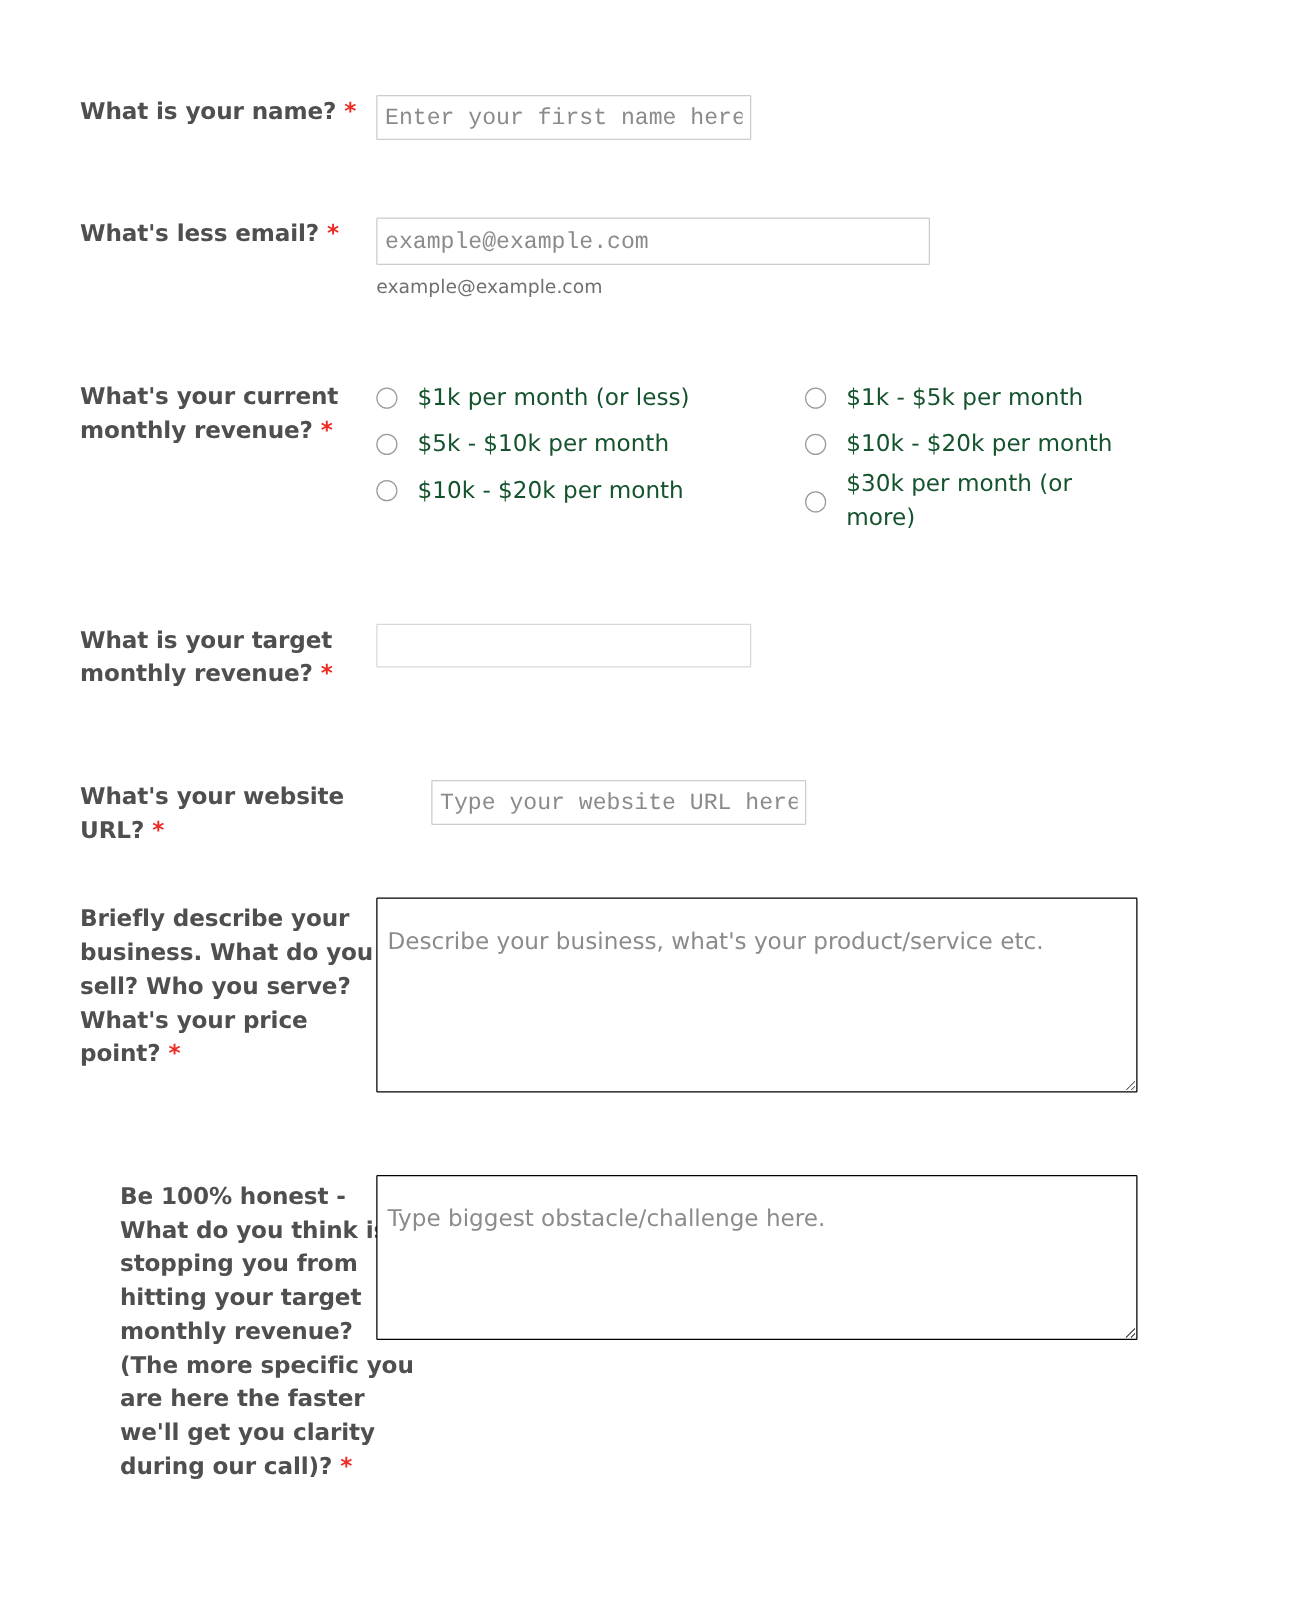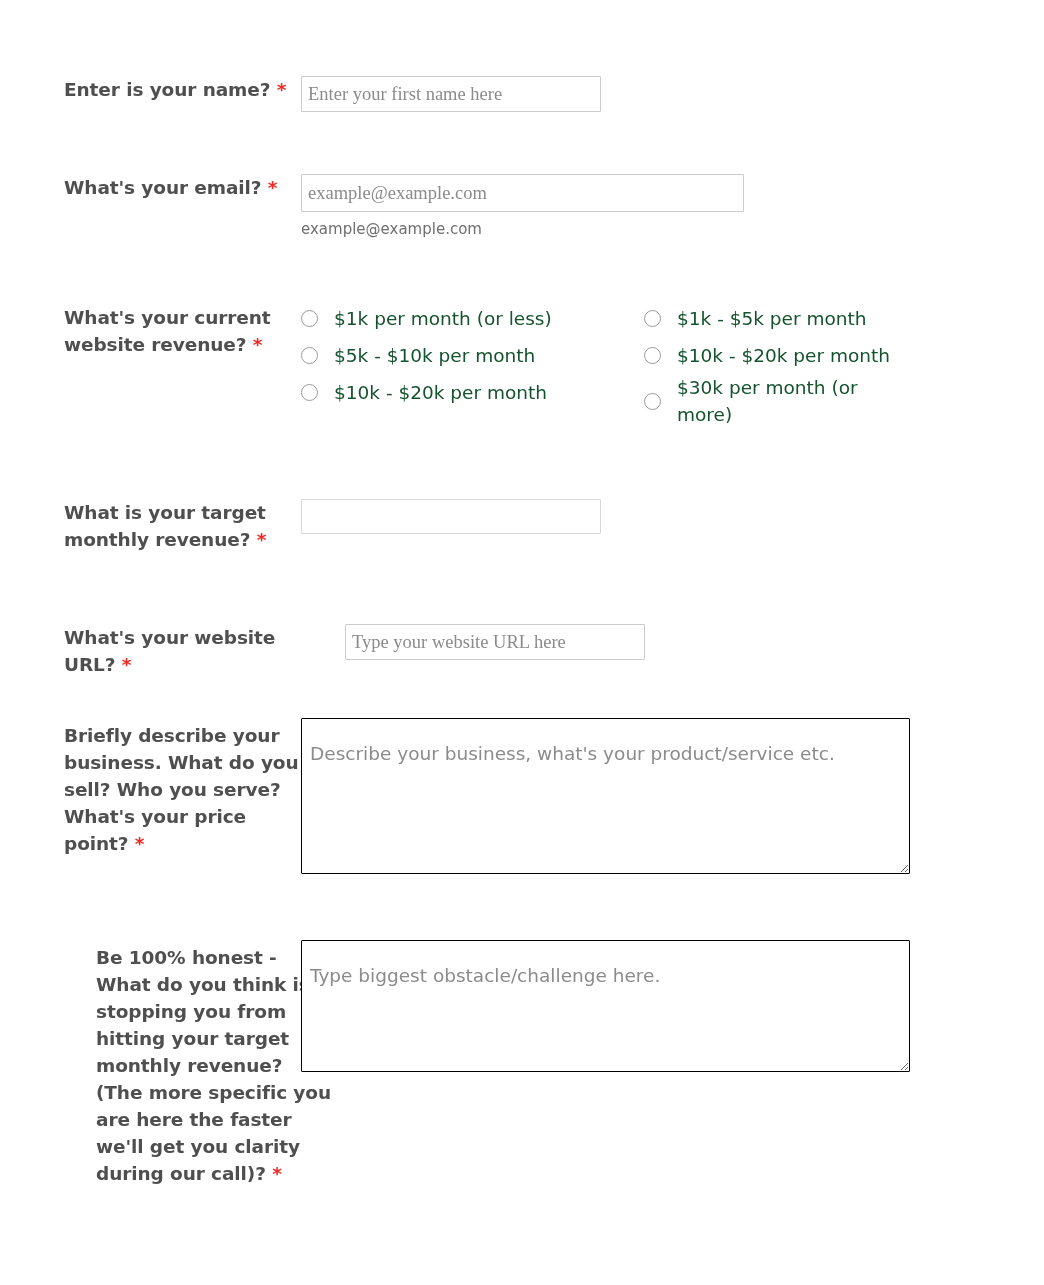--- a/index.html
+++ b/index.html
@@ -45,21 +45,21 @@
   }
 
   .ctrl-area {
     position: absolute;
     left: 301px;
   }
 
   input.text-input {
     box-sizing: border-box;
     display: block;
-    font-family: Liberation Serif, serif;
+    font-family: Liberation Mono, monospace;
     font-size: 18.5px;
     color: #8b5cf6;
     background: #ffffff;
     border: 1px solid #cccccc;
     border-radius: 1px;
     padding: 4px 6px;
     outline: none;
     line-height: 24px;
   }
   input.text-input::placeholder {
@@ -133,36 +133,36 @@
     line-height: 27px;
     font-family: "DejaVu Sans", sans-serif;
   }
 </style>
 </head>
 <body>
 
 <div class="form-wrap">
 
   <div class="field-row" style="top:76px;">
-    <div class="q-label" style="top:0px;"><span>Enter is your name?</span> <span class="req">*</span></div>
+    <div class="q-label" style="top:0px;"><span>What is your name?</span> <span class="req">*</span></div>
     <div class="ctrl-area" style="top:0px;">
       <input class="text-input" type="text" style="width: 300px; height: 36px;" placeholder="Enter your first name here">
     </div>
   </div>
 
   <div class="field-row" style="top:174px;">
-    <div class="q-label" style="top:0px;"><span>What's your email?</span> <span class="req">*</span></div>
+    <div class="q-label" style="top:0px;"><span>What's less email?</span> <span class="req">*</span></div>
     <div class="ctrl-area" style="top:0px;">
       <input class="text-input" type="text" style="width: 443px; height: 38px;" placeholder="example@example.com">
       <div class="help-text">example@example.com</div>
     </div>
   </div>
 
   <div class="field-row" style="top:304px;">
-    <div class="q-label" style="top:0px;"><span>What's your current website revenue?</span> <span class="req">*</span></div>
+    <div class="q-label" style="top:0px;"><span>What's your current monthly revenue?</span> <span class="req">*</span></div>
 
     <div class="radio-grid" style="top:-4px;">
       <div class="radio-col left">
         <div class="radio-item">
           <span class="radio-dot"></span>
           <span class="radio-text">$1k per month (or less)</span>
         </div>
         <div class="radio-item">
           <span class="radio-dot"></span>
           <span class="radio-text">$5k - $10k per month</span>

